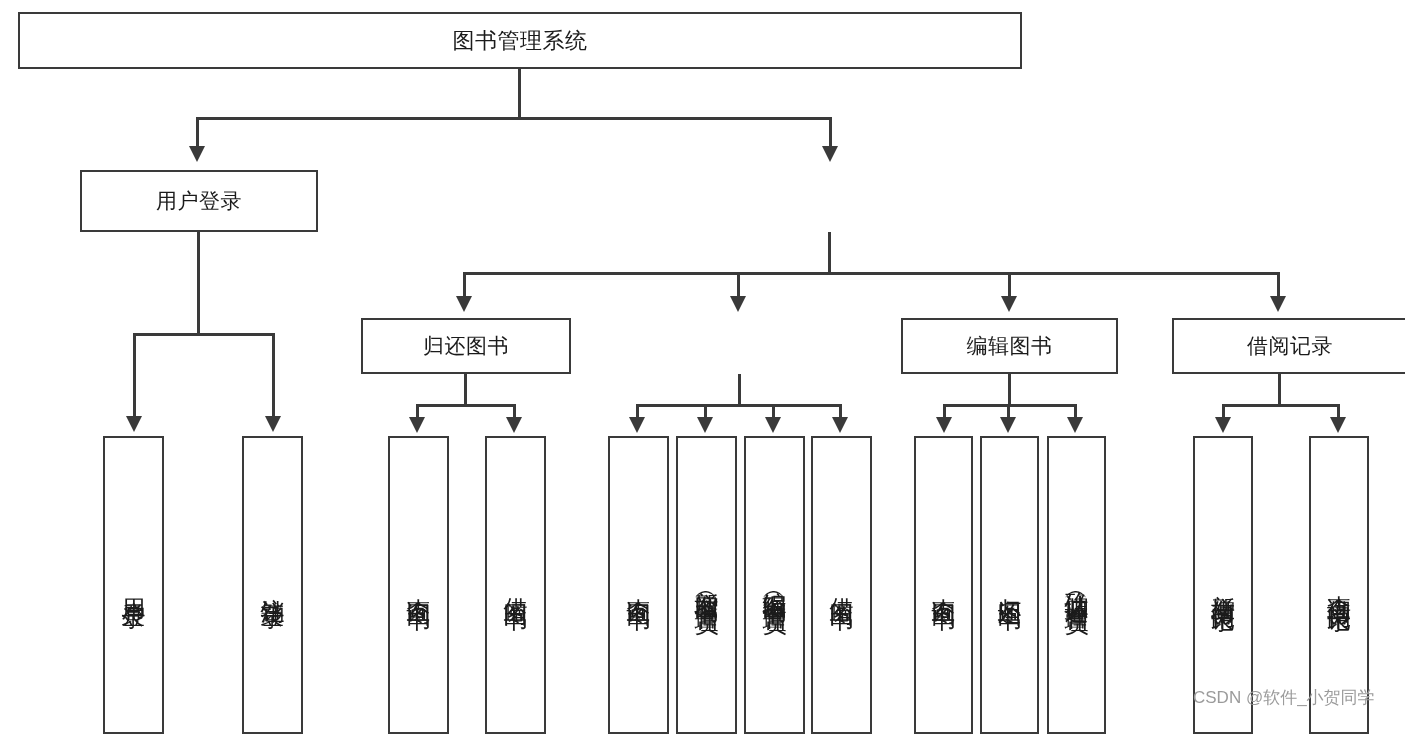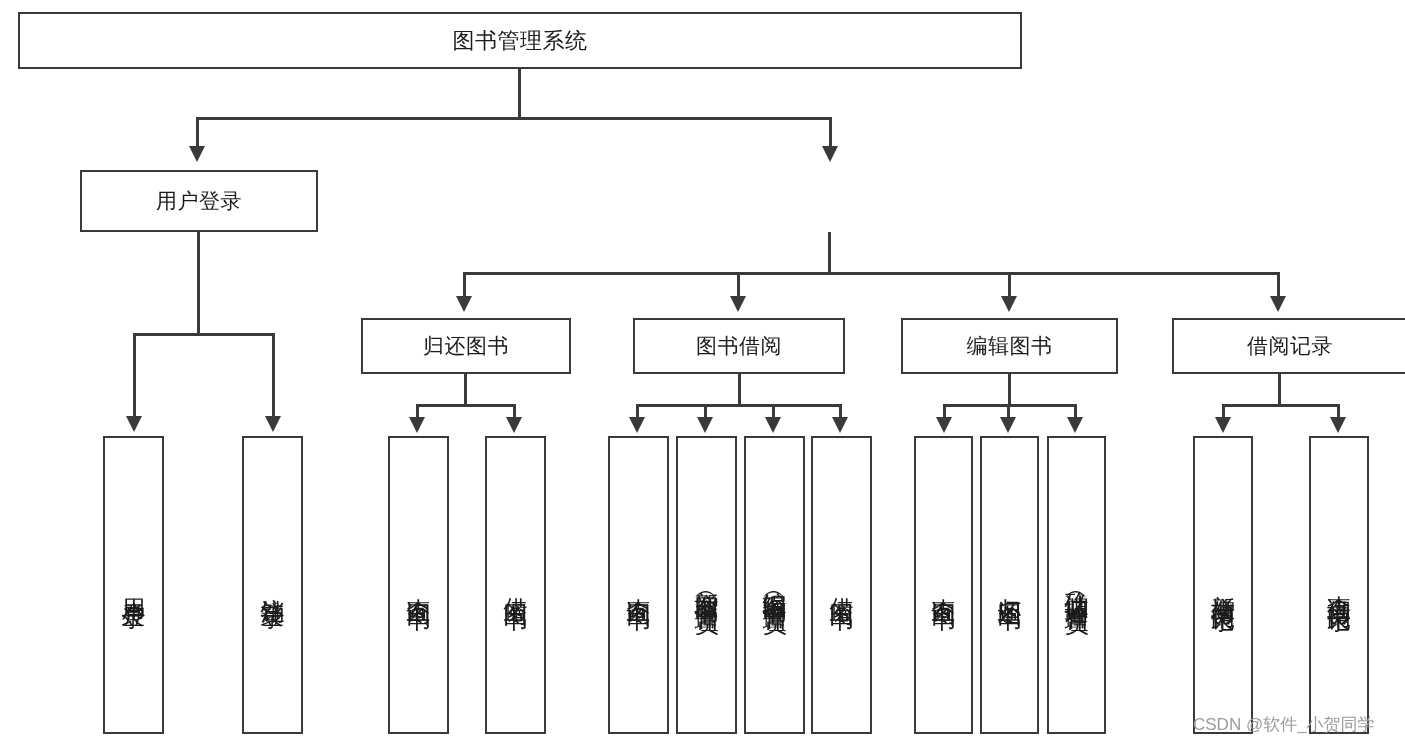--- a/index.html
+++ b/index.html
@@ -123,23 +123,20 @@
   <div class="arrow" style="left:456px; top:296px;"></div>
   <div class="vline" style="left:737px; top:272px; width:3px; height:25px;"></div>
   <div class="arrow" style="left:730px; top:296px;"></div>
   <div class="vline" style="left:1008px; top:272px; width:3px; height:25px;"></div>
   <div class="arrow" style="left:1001px; top:296px;"></div>
   <div class="vline" style="left:1277px; top:272px; width:3px; height:25px;"></div>
   <div class="arrow" style="left:1270px; top:296px;"></div>
 
   <div class="node horiz" style="left:361px; top:318px; width:210px; height:56px;">
     <span class="label">归还图书</span>
-  </div>
-  <div class="node horiz" style="left:633px; top:318px; width:212px; height:56px;">
-    <span class="label">图书借阅</span>
   </div>
   <div class="node horiz" style="left:901px; top:318px; width:217px; height:56px;">
     <span class="label">编辑图书</span>
   </div>
   <div class="node horiz" style="left:1172px; top:318px; width:236px; height:56px;">
     <span class="label">借阅记录</span>
   </div>
 
   <div class="vline" style="left:464px; top:374px; width:3px; height:32px;"></div>
   <div class="hline" style="left:416px; top:404px; width:100px; height:3px;"></div>
@@ -212,15 +209,15 @@
     <span class="label">确认归还（管理员）</span>
   </div>
 
   <div class="node vert" style="left:1193px; top:436px; width:60px; height:298px;">
     <span class="label">新增借阅记录</span>
   </div>
   <div class="node vert" style="left:1309px; top:436px; width:60px; height:298px;">
     <span class="label">查询借阅记录</span>
   </div>
 
-  <div id="watermark" style="left:1193px; top:713px;">CSDN @软件_小贺同学</div>
+  <div id="watermark" style="left:1193px; top:686px;">CSDN @软件_小贺同学</div>
 
 </div>
 
 </body></html>

